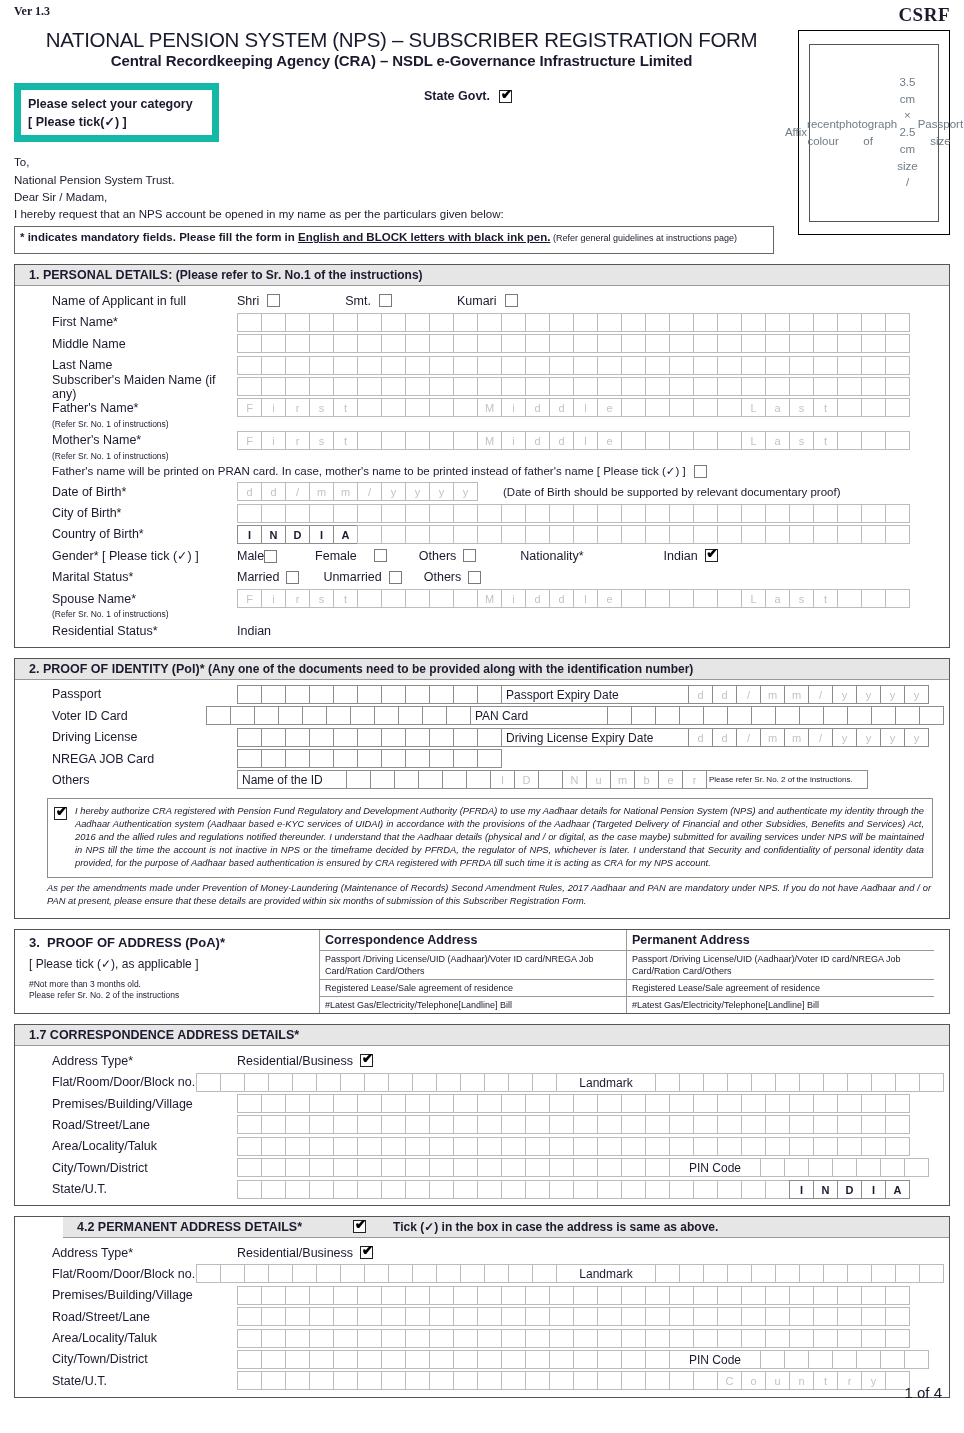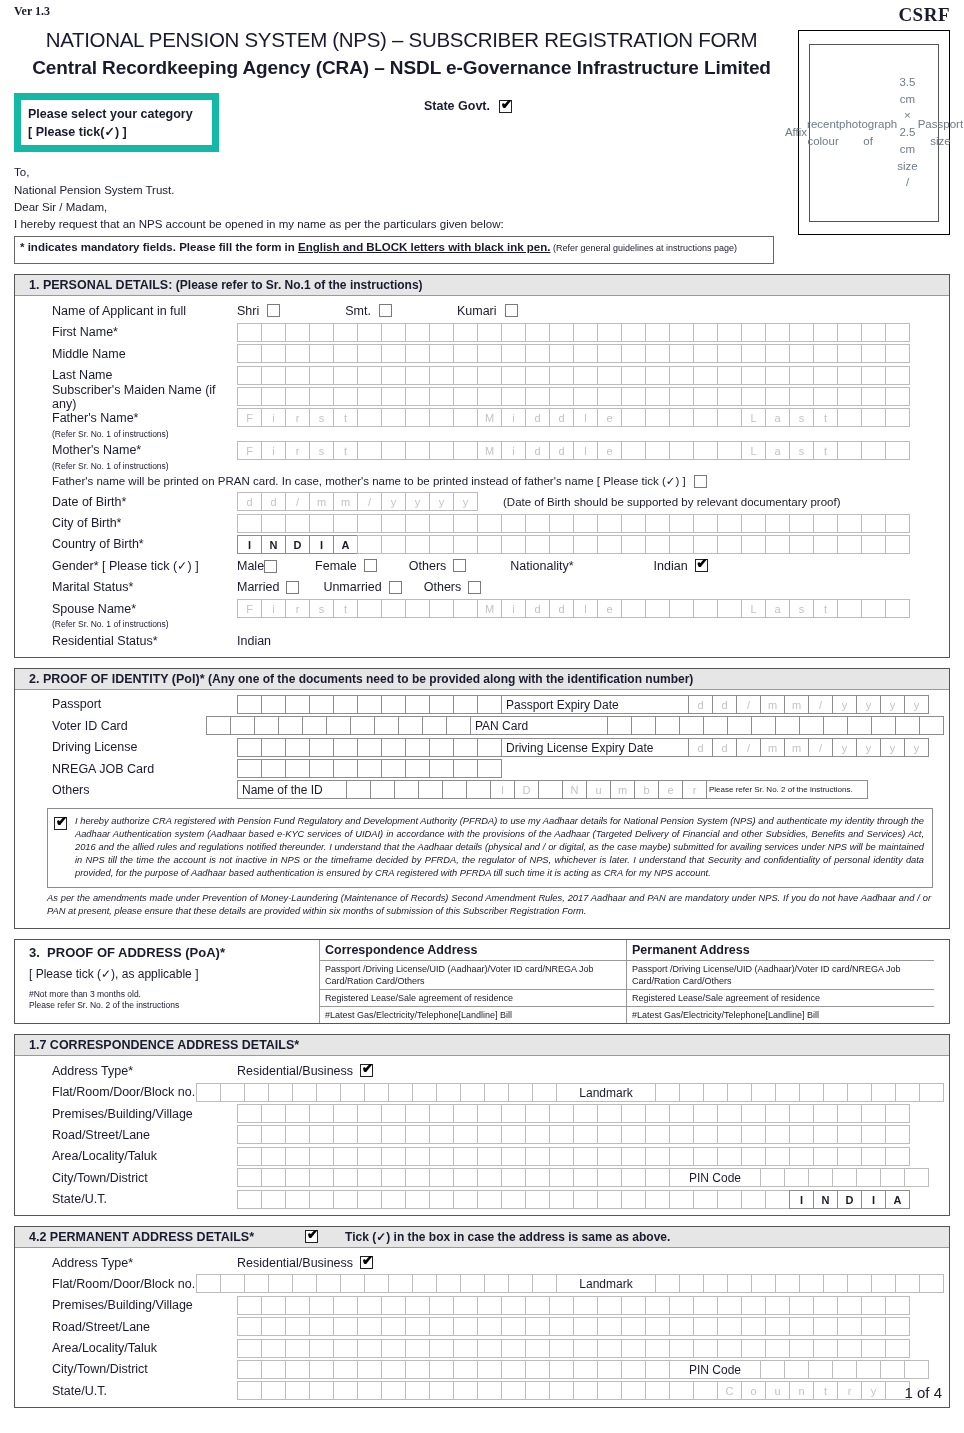--- a/index.html
+++ b/index.html
@@ -14,21 +14,21 @@
   }
   .page { position:relative; width:964px; height:1433px; padding:0 14px;border-radius:25px; }
 
   
   .topline { display:flex; justify-content:space-between; align-items:flex-start; padding-top:4px; }
   .ver { font-family:"Liberation Serif", serif; font-size:12px; font-weight:700; }
   .csrf { font-family:"Liberation Serif", serif; font-size:19px; font-weight:700; letter-spacing:.5px; }
 
   .title-wrap { text-align:center; width:775px; margin-top:2px; }
   .title1 { font-size:20.5px; font-weight:400; letter-spacing:-.3px; }
-  .title2 { font-size:19px; font-weight:700; margin-top:5px; letter-spacing:-.1px; }
+  .title2 { font-size:15px; font-weight:700; letter-spacing:-.1px; }
 
   .photo-box {
     position:absolute; right:14px; top:30px;
     width:152px; height:205px; border:1.6px solid #000;
     display:flex; align-items:center; justify-content:center;
   }
   .photo-inner {
     width:130px; height:178px; border:1px solid #555;
     display:flex; align-items:center; justify-content:center;
     text-align:center; color:#6f7b86; font-size:11.5px; line-height:1.45;
@@ -469,21 +469,21 @@
           </div>
       </div>
 
       <div class="frow">
         <div class="flab">Gender*  [ Please tick (✓) ]</div>
         <div id="gender-opts" style="display:flex;">
             <span style="display:flex;align-items:flex-end;margin-right:38px;font-size:12.5px">
               <span>Male</span>
               <span class="cb"></span>
             </span>
-            <span style="display:flex;align-items:center;gap:7px;margin-right:32px;font-size:12.5px">
+            <span style="display:flex;align-items:center;gap:17px;margin-right:32px;font-size:12.5px">
               <span>Female</span>
               <span class="cb"></span>
             </span>
             <span style="display:flex;align-items:center;gap:7px;margin-right:0px;font-size:12.5px">
               <span>Others</span>
               <span class="cb"></span>
             </span>
           </div>
         <div style="font-size:12.5px; margin-left:44px;">Nationality*</div>
         <div class="inline-opt" style="margin-left:80px;">
@@ -930,21 +930,21 @@
               <div class="cell dk val">D</div>
               <div class="cell dk val">I</div>
               <div class="cell dk val">A</div>
             </div>
           </div>
         </div>
     </div>
   </div>
 
   <div class="sec">
-    <div class="sec-hd" style="display:flex; align-items:flex-start; gap:27px;">
+    <div class="sec-hd" style="display:flex; align-items:flex-start; gap:27px;margin-left:48px;">
       <span>4.2 PERMANENT ADDRESS DETAILS*</span>
       <span class="cb dark checked" style="margin-left:24px"></span>
       <span class="norm">Tick (✓) in the box in case the address is same as above.</span>
     </div>
     <div class="sec-body">
       <div class="frow">
         <div class="flab">Address Type*</div>
         <div class="inline-opt">
           <span>Residential/Business</span>
           <span class="cb dark checked"></span>

